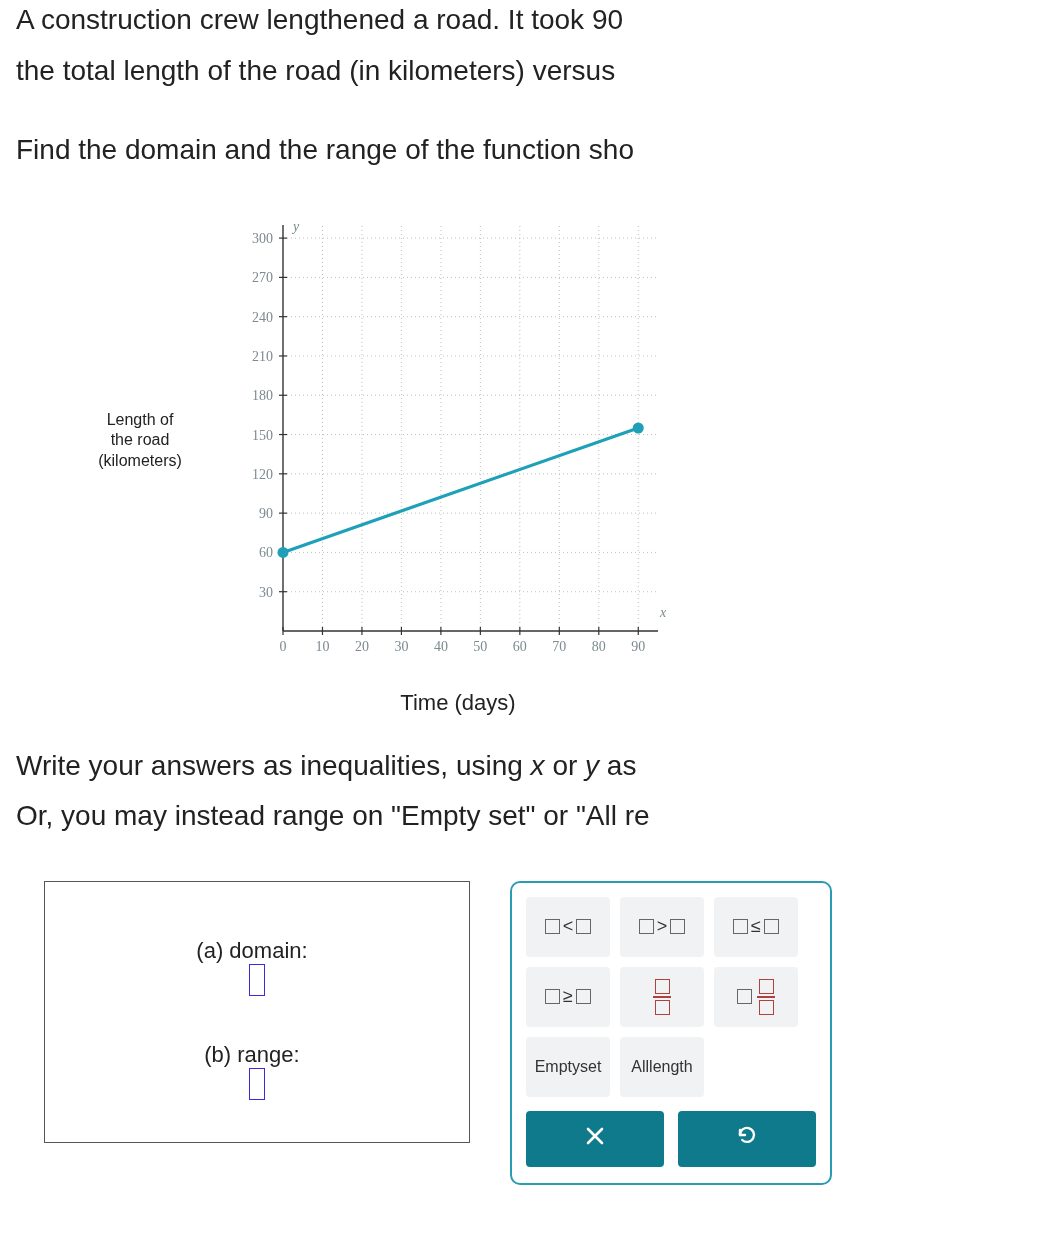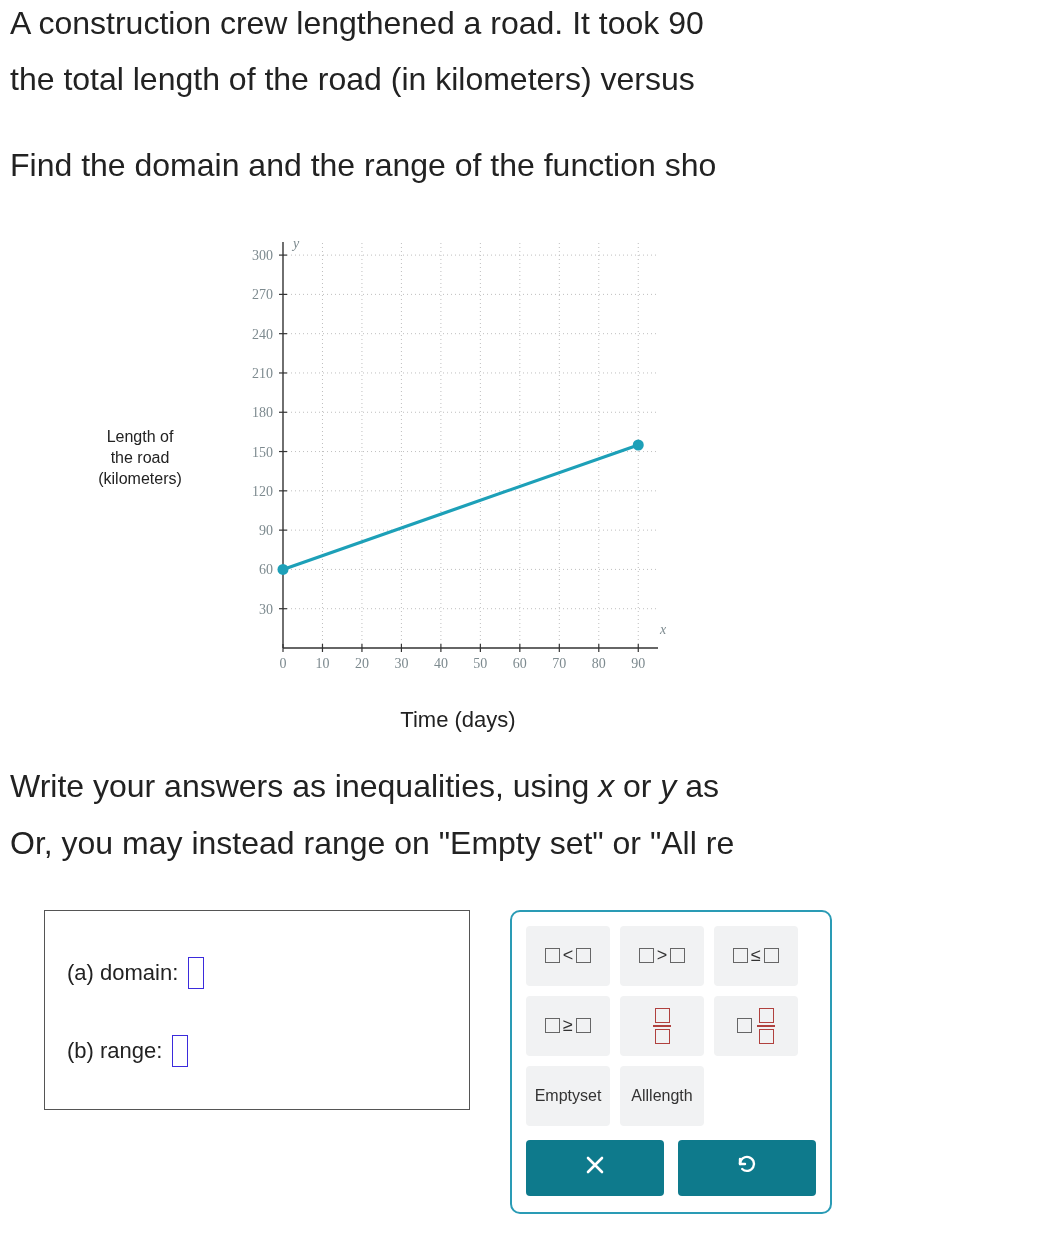--- a/index.html
+++ b/index.html
@@ -8,23 +8,23 @@
     font-family: Verdana, Geneva, sans-serif;
     background: #fff;
     color: #222;
     width: 1046px;
     overflow: hidden;
   }
   .content {
     padding: 0 0 20px 0;
   }
   .prob-text {
-    font-size: 32px;
+    font-size: 28px;
     line-height: 1.45;
-    padding: 0 8px 10px 10px;
+    padding: 0 8px 10px 16px;
     white-space: nowrap;
   }
   .prob-text.gap { margin-top: 29px;  }
   .chart-wrap {
     display: flex;
     align-items: center;
     margin: 30px 0 10px 60px;
   }
   .yaxis-label {
     text-align: center;
@@ -45,21 +45,21 @@
     gap: 40px;
     margin: 34px 0 0 44px;
     align-items:flex-start;
   }
   .answer-box {
     border: 1px solid #555;
     width: 380px;
     padding: 28px 22px 34px 22px;
     font-size: 22px;
   }
-  .answer-row { display:flex; align-items:center; margin: 18px 0 46px 0;}
+  .answer-row { display:flex; align-items:center; margin: 28px 0 46px 0; flex-direction: column;}
   .answer-row:last-child { margin-bottom: 8px;}
   .answer-label { margin-right: 10px;}
   .answer-input {
     width: 14px;
     height: 30px;
     border: 1.5px solid #3b2bdc;
     display:inline-block;
   }
   .keypad {
     border: 2px solid #2a9bb5;

